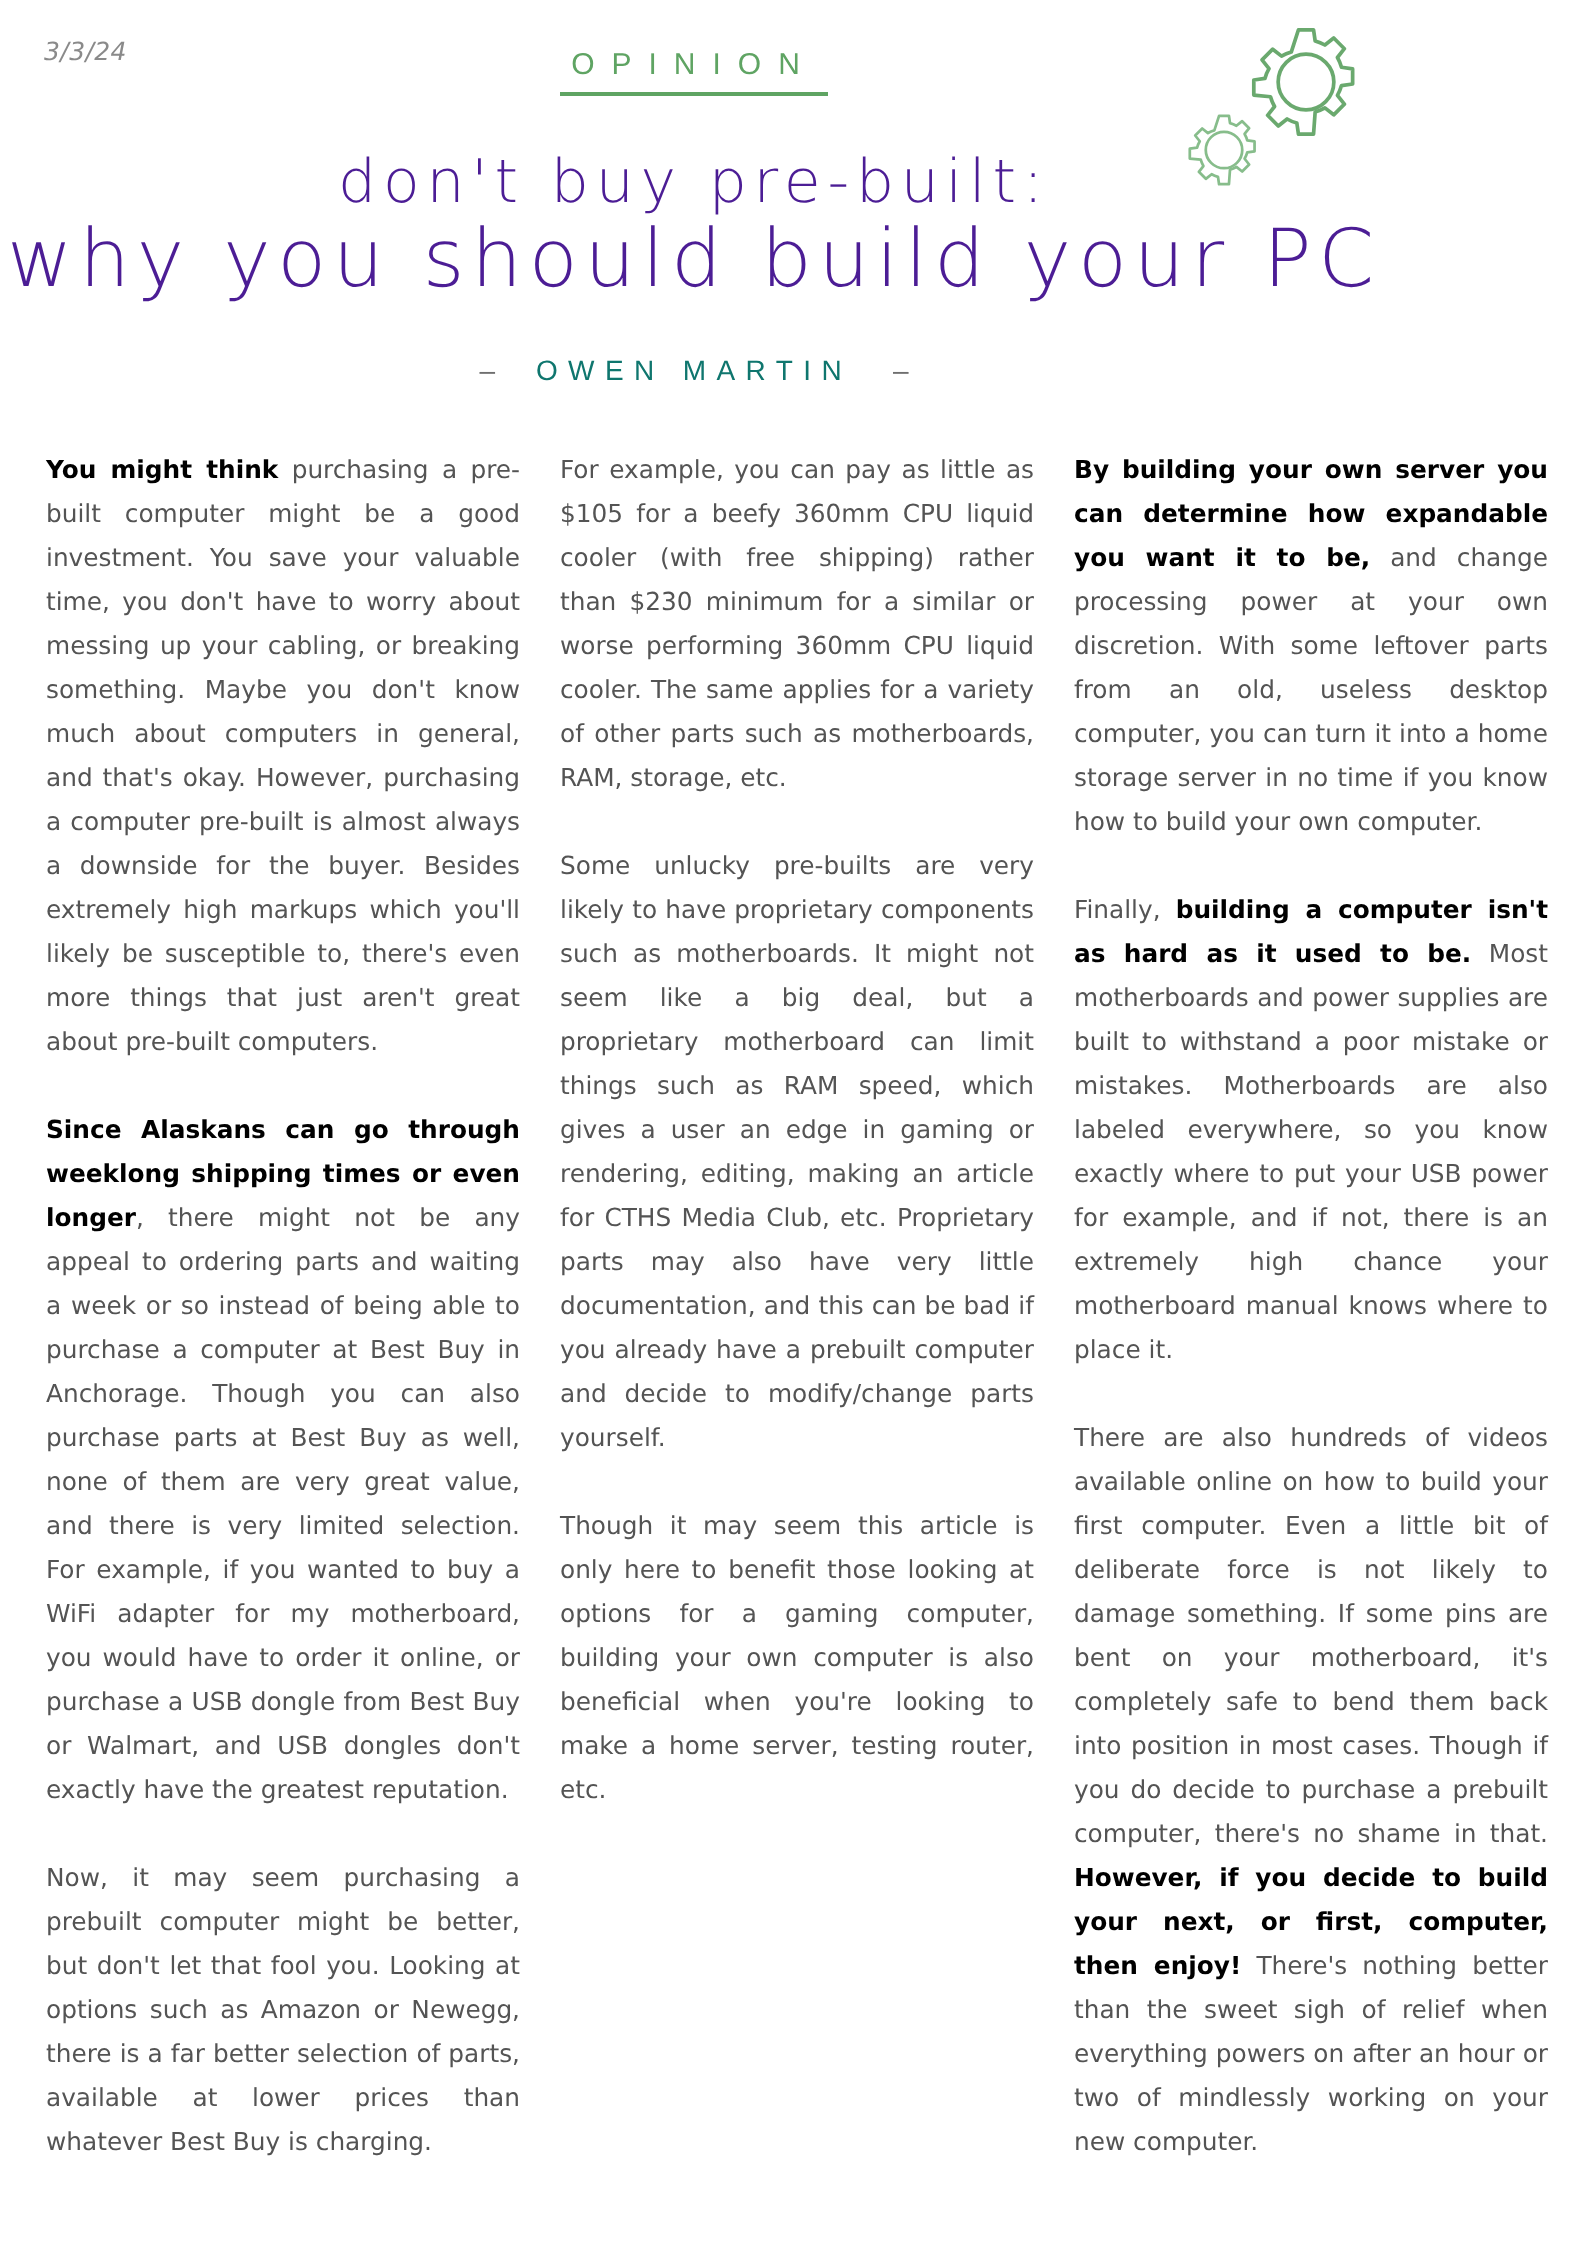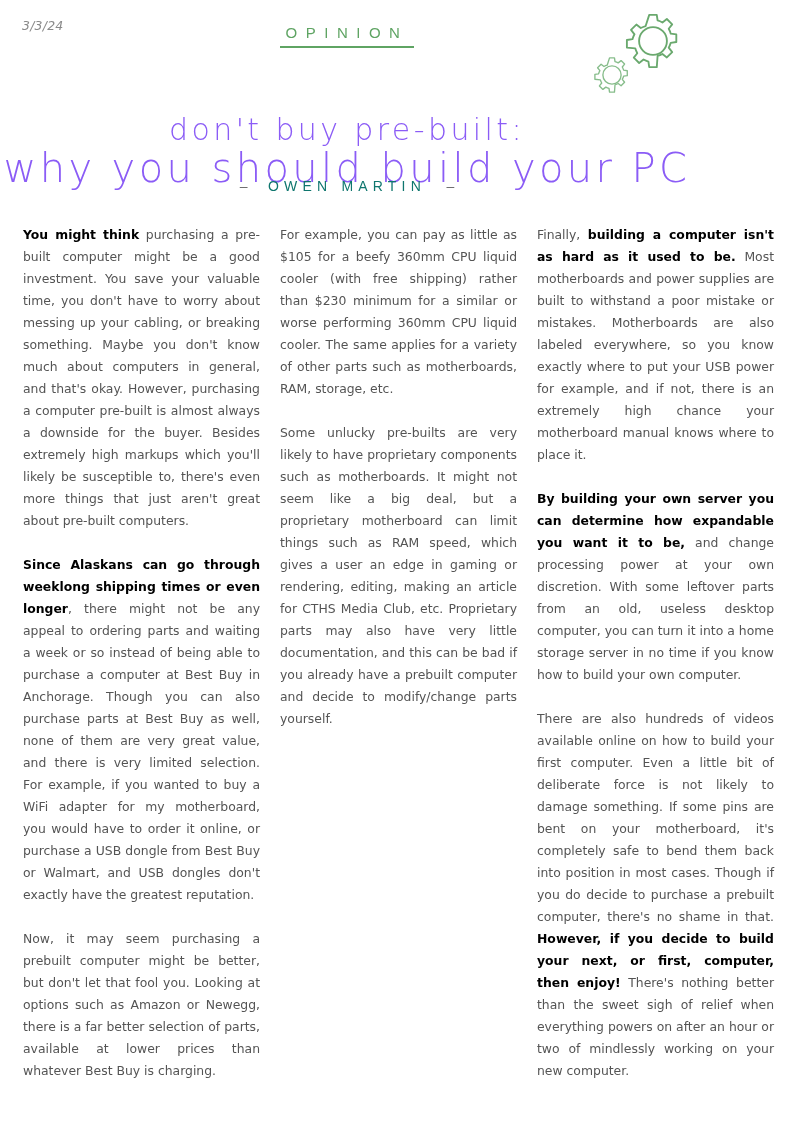--- a/index.html
+++ b/index.html
@@ -60,24 +60,23 @@
 
   .headline {
     position: absolute;
     left: 0;
     right: 0;
     top: 73px;
     text-align: center;
     font-size: 30px;
     line-height: 38px;
     letter-spacing: 3.4px;
-    color: #8b5cf6;
+    color: #4c1d95;
     font-weight: 300;
     font-family: "DejaVu Sans", sans-serif;
-    margin-top: 38px;
   }
   .headline .line { display: block; white-space: nowrap; }
   .headline .line2 { font-size: 40px; }
 
   .byline-wrap {
     position: absolute;
     left: 0;
     right: 0;
     top: 176px;
     text-align: center;
@@ -190,29 +189,32 @@
       </p>
     </div>
 
     <div class="column">
       <p>
         <span>For example, you can pay as little as $105 for a beefy 360mm CPU liquid cooler (with free shipping) rather than $230 minimum for a similar or worse performing 360mm CPU liquid cooler. The same applies for a variety of other parts such as motherboards, RAM, storage, etc.</span>
       </p>
       <p>
         <span> Some unlucky pre-builts are very likely to have proprietary components such as motherboards. It might not seem like a big deal, but a proprietary motherboard can limit things such as RAM speed, which gives a user an edge in gaming or rendering, editing, making an article for CTHS Media Club, etc. Proprietary parts may also have very little documentation, and this can be bad if you already have a prebuilt computer and decide to modify/change parts yourself.</span>
       </p>
+      <p>
+        <span>Though it may seem this article is only here to benefit those looking at options for a gaming computer, building your own computer is also beneficial when you're looking to make a home server, testing router, etc.</span>
+      </p>
     </div>
 
     <div class="column">
       <p>
+        <b>By building your own server you can determine how expandable you want it to be,</b><span> and change processing power at your own discretion. With some leftover parts from an old, useless desktop computer, you can turn it into a home storage server in no time if you know how to build your own computer.</span>
+      </p>
+      <p>
         <span>Finally, </span><b>building a computer isn't as hard as it used to be.</b><span> Most motherboards and power supplies are built to withstand a poor mistake or mistakes. Motherboards are also labeled everywhere, so you know exactly where to put your USB power for example, and if not, there is an extremely high chance your motherboard manual knows where to place it.</span>
       </p>
       <p>
-        <b>By building your own server you can determine how expandable you want it to be,</b><span> and change processing power at your own discretion. With some leftover parts from an old, useless desktop computer, you can turn it into a home storage server in no time if you know how to build your own computer.</span>
-      </p>
-      <p>
         <span>There are also hundreds of videos available online on how to build your first computer. Even a little bit of deliberate force is not likely to damage something. If some pins are bent on your motherboard, it's completely safe to bend them back into position in most cases. Though if you do decide to purchase a prebuilt computer, there's no shame in that. </span><b>However, if you decide to build your next, or first, computer, then enjoy!</b><span> There's nothing better than the sweet sigh of relief when everything powers on after an hour or two of mindlessly working on your new computer.</span>
       </p>
     </div>
 
   </div>
 
 </div>
 
 </body></html>

